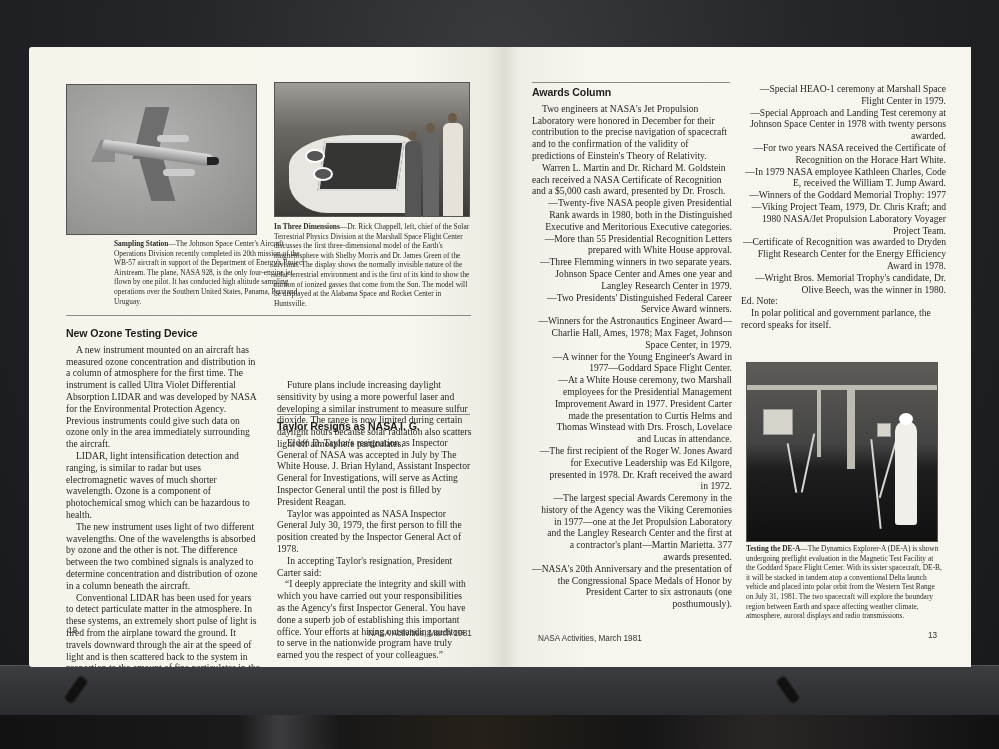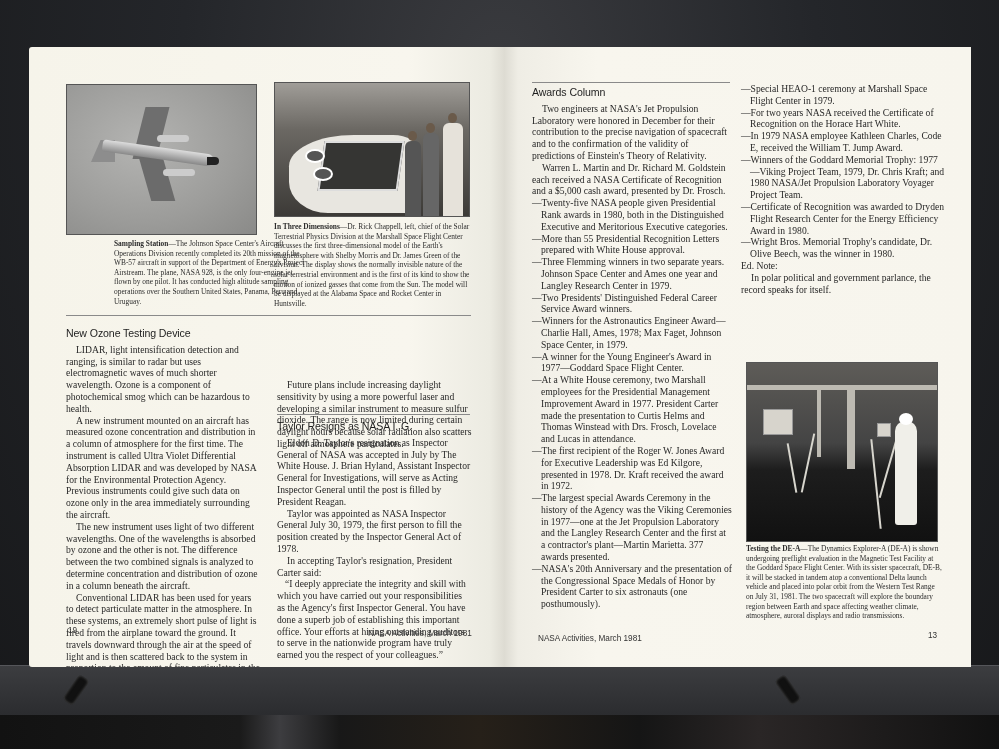--- a/index.html
+++ b/index.html
@@ -23,23 +23,23 @@
     background: linear-gradient(90deg, #dddbd2 0%, #efede5 3%, #f8f6ee 20%, #f7f5ed 100%); }
 
   .photo { position: absolute; border: 1px solid #555; overflow: hidden; }
   .caption { position: absolute; font-size: 7.4px; line-height: 9.6px; color: #2c2c2c; }
   .caption b { font-weight: bold; }
 
   .col { position: absolute; font-size: 9.6px; line-height: 11.8px; color: #282828; text-align: left; }
   .col p { text-indent: 10px; }
   .col p.noind { text-indent: 0; }
   .col p.quote { text-indent: 8px; margin-top: 0; }
-  .heading { font-family: "Liberation Sans", sans-serif; font-weight: normal; font-size: 10.6px; color: #1e1e1e; margin-bottom: 4px; letter-spacing: -0.1px; }
+  .heading { font-family: "Liberation Sans", sans-serif; font-weight: bold; font-size: 10.6px; color: #1e1e1e; margin-bottom: 4px; letter-spacing: -0.1px; }
   .rule { position: absolute; height: 1px; background: #8a8a8a; }
-  .award-item { padding-left: 9px; text-indent: -9px; }
+  .award-item { padding-left: 9px; text-indent: -9px; text-align: right; }
 
   .folio { position: absolute; font-family: "Liberation Sans", sans-serif; font-size: 8.2px; color: #333; }
 
   
   .sky { width: 100%; height: 100%; background: radial-gradient(ellipse at 40% 40%, #b4b4b2 0%, #9c9c9a 60%, #8a8a88 100%); position: relative; }
   .fuse { position: absolute; left: 35px; top: 62px; width: 112px; height: 12px; background: linear-gradient(#ddd, #888); border-radius: 6px 12px 12px 6px; transform: rotate(8deg); }
   .wing1 { position: absolute; left: 72px; top: 22px; width: 24px; height: 52px; background: #6e6e6e; transform: skewX(-14deg); }
   .wing2 { position: absolute; left: 78px; top: 72px; width: 24px; height: 44px; background: #6b6b6b; transform: skewX(16deg); }
   .tail { position: absolute; left: 24px; top: 55px; width: 24px; height: 22px; background: #8d8d8d; clip-path: polygon(0 100%, 40% 0, 100% 0, 100% 100%); }
   .engine { position: absolute; width: 32px; height: 7px; background: #ccc; border-radius: 4px; }
@@ -103,22 +103,22 @@
     </div>
   </div>
   <div class="caption" style="left:245px; top:175px; width:200px;">
     <b>In Three Dimensions</b><span>—Dr. Rick Chappell, left, chief of the Solar Terrestrial Physics Division at the Marshall Space Flight Center discusses the first three-dimensional model of the Earth's magnetosphere with Shelby Morris and Dr. James Green of the division. The display shows the normally invisible nature of the solar terrestrial environment and is the first of its kind to show the motion of ionized gasses that come from the Sun. The model will be displayed at the Alabama Space and Rocket Center in Huntsville.</span>
   </div>
 
   <div class="rule" style="left:37px; top:268px; width:405px;"></div>
 
   <div class="col" style="left:37px; top:281px; width:194px;">
     <div class="heading">New Ozone Testing Device</div>
+    <p>A new instrument mounted on an aircraft has measured ozone concentration and distribution in a column of atmosphere for the first time. The instrument is called Ultra Violet Differential Absorption LIDAR and was developed by NASA for the Environmental Protection Agency. Previous instruments could give such data on ozone only in the area immediately surrounding the aircraft.</p>
     <p>LIDAR, light intensification detection and ranging, is similar to radar but uses electromagnetic waves of much shorter wavelength. Ozone is a component of photochemical smog which can be hazardous to health.</p>
-    <p>A new instrument mounted on an aircraft has measured ozone concentration and distribution in a column of atmosphere for the first time. The instrument is called Ultra Violet Differential Absorption LIDAR and was developed by NASA for the Environmental Protection Agency. Previous instruments could give such data on ozone only in the area immediately surrounding the aircraft.</p>
     <p>The new instrument uses light of two different wavelengths. One of the wavelengths is absorbed by ozone and the other is not. The difference between the two combined signals is analyzed to determine concentration and distribution of ozone in a column beneath the aircraft.</p>
     <p>Conventional LIDAR has been used for years to detect particulate matter in the atmosphere. In these systems, an extremely short pulse of light is fired from the airplane toward the ground. It travels downward through the air at the speed of light and is then scattered back to the system in proportion to the amount of fine particulates in the atmosphere.</p>
   </div>
 
   <div class="col" style="left:248px; top:284px; width:195px;margin-top:48px;">
     <p>Future plans include increasing daylight sensitivity by using a more powerful laser and developing a similar instrument to measure sulfur dioxide. The range is now limited during certain daylight hours because solar radiation also scatters light off atmosphere particulates.</p>
   </div>
 
   <div class="rule" style="left:248px; top:367px; width:193px;"></div>
 
@@ -150,24 +150,25 @@
     <div class="award-item">—A winner for the Young Engineer's Award in 1977—Goddard Space Flight Center.</div>
     <div class="award-item">—At a White House ceremony, two Marshall employees for the Presidential Management Improvement Award in 1977. President Carter made the presentation to Curtis Helms and Thomas Winstead with Drs. Frosch, Lovelace and Lucas in attendance.</div>
     <div class="award-item">—The first recipient of the Roger W. Jones Award for Executive Leadership was Ed Kilgore, presented in 1978. Dr. Kraft received the award in 1972.</div>
     <div class="award-item">—The largest special Awards Ceremony in the history of the Agency was the Viking Ceremonies in 1977—one at the Jet Propulsion Laboratory and the Langley Research Center and the first at a contractor's plant—Martin Marietta. 377 awards presented.</div>
     <div class="award-item">—NASA's 20th Anniversary and the presentation of the Congressional Space Medals of Honor by President Carter to six astronauts (one posthumously).</div>
 
   </div>
 
   <div class="col" style="left:237px; top:36px; width:205px;">
     <div class="award-item">—Special HEAO-1 ceremony at Marshall Space Flight Center in 1979.</div>
+    <div class="award-item">—Special Approach and Landing Test ceremony at Johnson Space Center in 1978 with twenty persons awarded.</div>
     <div class="award-item">—For two years NASA received the Certificate of Recognition on the Horace Hart White.</div>
     <div class="award-item">—In 1979 NASA employee Kathleen Charles, Code E, received the William T. Jump Award.</div>
     <div class="award-item">—Winners of the Goddard Memorial Trophy: 1977—Viking Project Team, 1979, Dr. Chris Kraft; and 1980 NASA/Jet Propulsion Laboratory Voyager Project Team.</div>
-    <div class="award-item">—Certificate of Recognition was awarded to Dryden Flight Research Center for the Energy Efficiency Award in 1980.</div>
+    <div class="award-item">—Certificate of Recognition was awarded to Dryden Flight Research Center for the Energy Efficiency Award in 1978.</div>
     <div class="award-item">—Wright Bros. Memorial Trophy's candidate, Dr. Olive Beech, was the winner in 1980.</div>
     <p class="noind">Ed. Note:</p>
     <p>In polar political and government parlance, the record speaks for itself.</p>
   </div>
 
   <div class="photo" style="left:242px; top:315px; width:192px; height:180px;">
     <div class="lab" title="Technician in clean-room suit beside tripod instruments in test facility">
       <div class="beam" style="left:0; top:22px; width:192px; height:5px;"></div>
       <div class="beam" style="left:100px; top:22px; width:8px; height:84px;"></div>
       <div class="beam" style="left:70px; top:24px; width:4px; height:70px;"></div>

